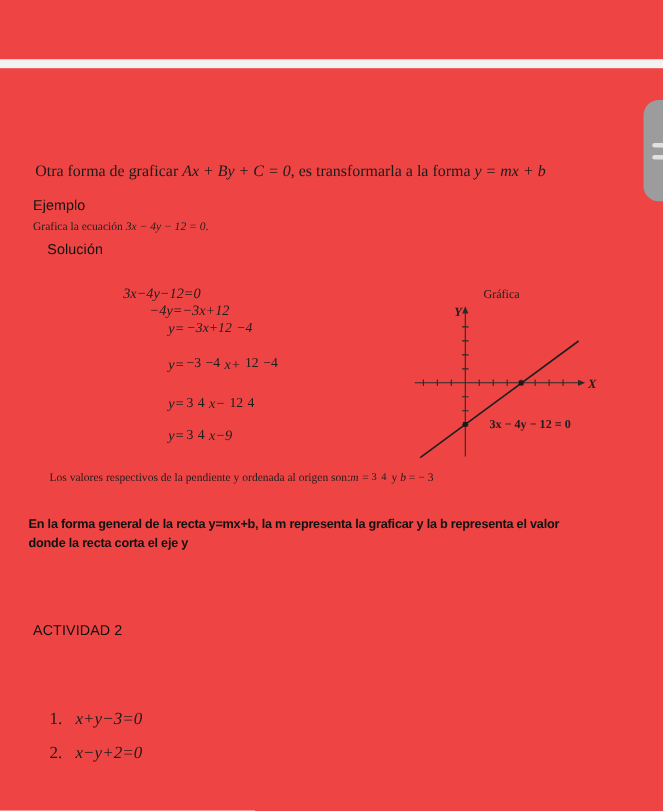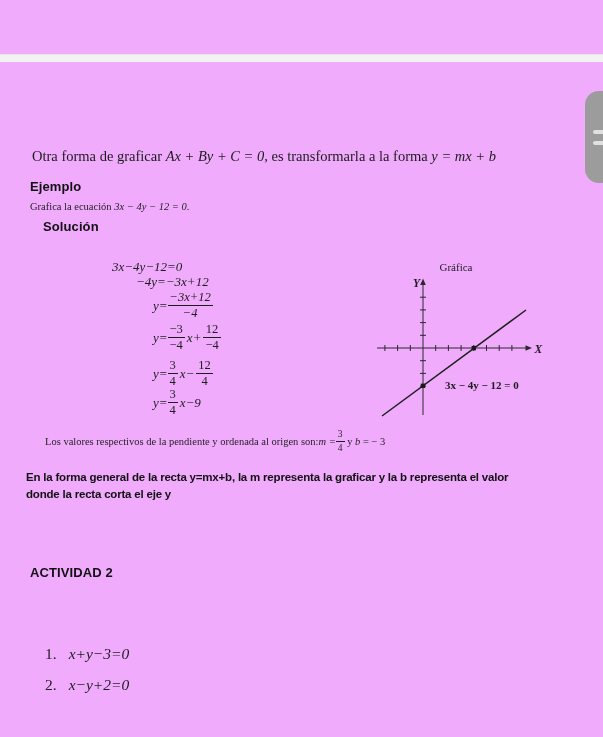--- a/index.html
+++ b/index.html
@@ -1,18 +1,18 @@
 <!DOCTYPE html>
 <html><head>
 <meta charset="utf-8">
 <style>
   * { margin:0; padding:0; box-sizing:border-box; }
   html,body { background:#ffffff; }
   .page {
-    position:relative; width:603px; height:737px; background:#f0abfc;
+    position:relative; width:603px; height:737px; background:#ef4444;
     overflow:hidden; font-family:"Liberation Serif", serif; color:#222222;
   }
   .divider {
     position:absolute; left:0; top:54px; width:603px; height:8px;
     background:#f2f2f2; border-top:1px solid #e7e7e7;
   }
   
   .side-tab {
     position:absolute; left:585px; top:91px; width:20px; height:92px;
     background:#9c9c9c; border-radius:14px 0 0 14px; cursor:pointer;
@@ -22,31 +22,31 @@
     border-radius:2px; background:#e0e0e0;
   }
   .side-tab .bar.b1 { top:39px; }
   .side-tab .bar.b2 { top:50px; }
 
   .abs { position:absolute; }
   .it { font-style:italic; }
   .serif-sm { font-size:10.5px; line-height:13px; color:#1f1f1f; }
   .intro { left:32px; top:147px; font-size:14.5px; line-height:18px; color:#1b1b1b; }
   .h-round {
-    font-family:"Liberation Sans", sans-serif; font-weight:bold;
+    font-family:"Liberation Sans", sans-serif; font-weight:normal;
     font-size:13px; color:#111111; letter-spacing:0.1px;
   }
   .ejemplo { left:30px; top:179px; }
   .task { left:30px; top:200px; }
   .solucion { left:30px; top:219px;margin-left:13px; }
   .despeja { left:30px; top:238px; }
 
   .step { position:absolute; font-size:13px; line-height:15px; color:#1d1d1d; }
   .row { display:flex; align-items:center; }
-  .frac { display:inline-flex; flex-direction:column; align-items:center; line-height:13px; font-size:12.5px; }
+  .frac { display:inline-flex; align-items:center; line-height:13px; font-size:12.5px; }
   .frac .fnum { padding:0 2px; }
   .frac .fbar { align-self:stretch; height:1px; background:#1d1d1d; margin:1px 0; }
   .s1 { left:112px; top:259px; }
   .s2 { left:136px; top:274px; }
   .s3 { left:153px; top:291px; }
   .s4 { left:153px; top:323px; }
   .s5 { left:153px; top:359px; }
   .s6 { left:153px; top:388px; }
   .mid-op { margin:0 2px; }
 

